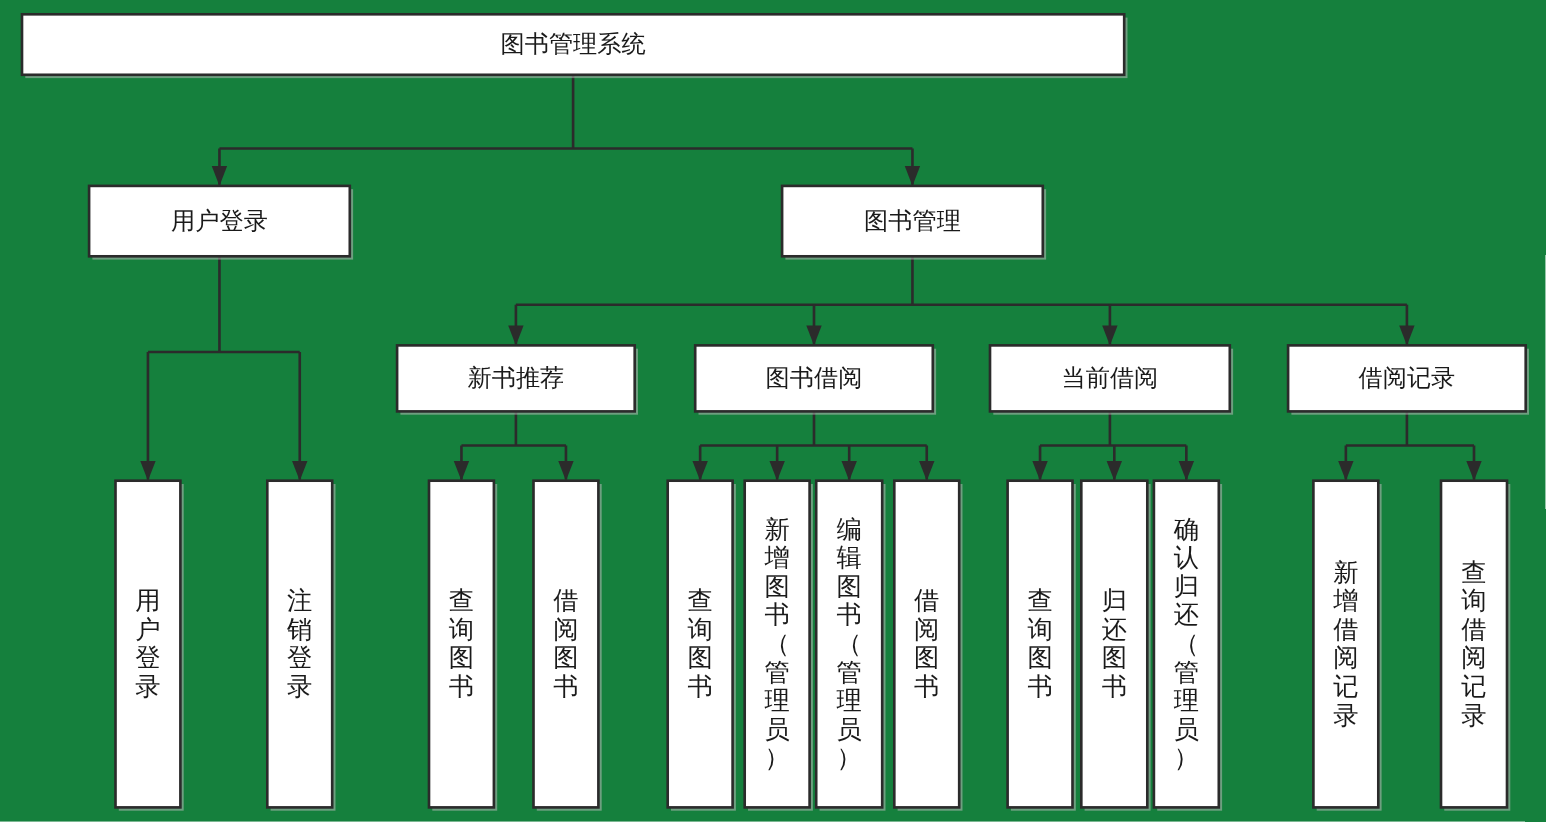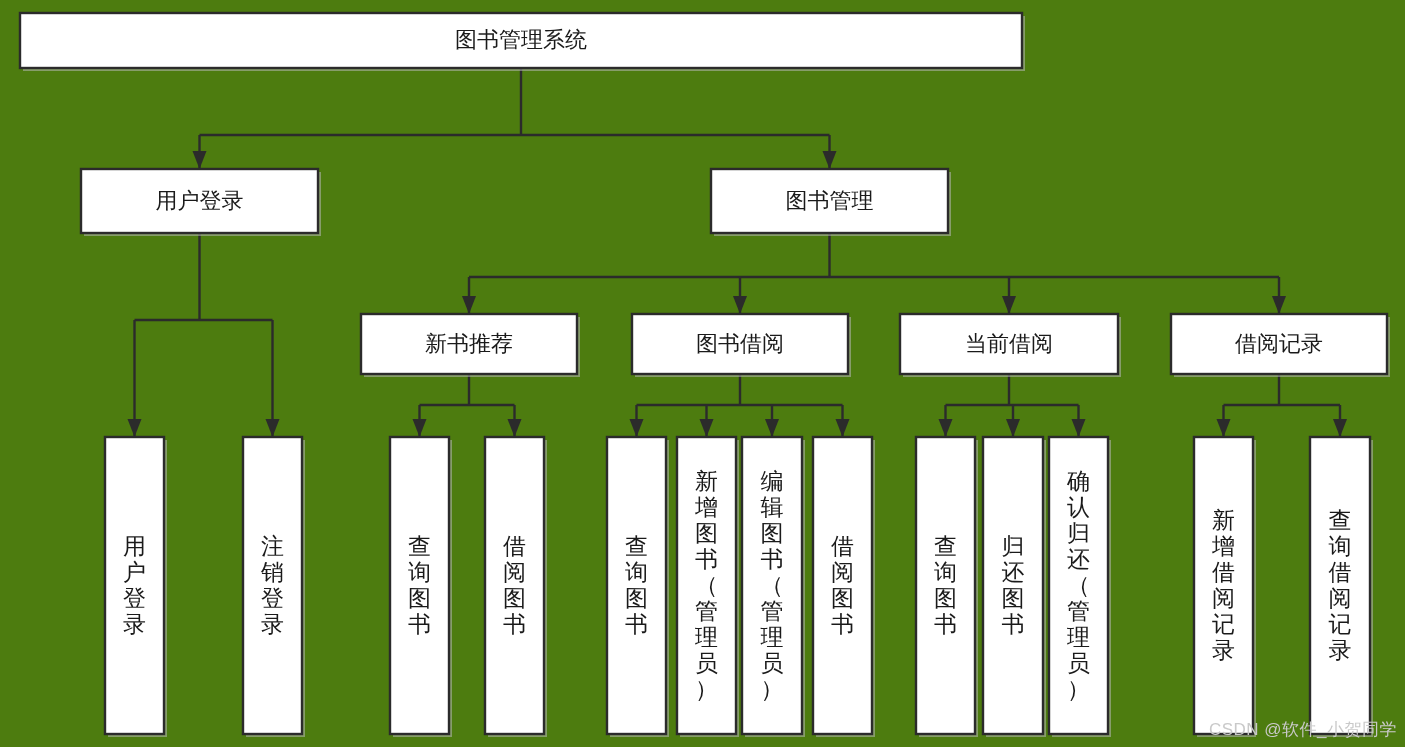--- a/index.html
+++ b/index.html
@@ -7,21 +7,21 @@
     padding: 0;
     background: #ffffff;
   }
   body {
     font-family: "Liberation Sans", "DejaVu Sans", sans-serif;
   }
   #diagram-root {
     position: relative;
     width: 1405px;
     height: 747px;
-    background: #4d7c0f;
+    background: #15803d;
     overflow: hidden;
   }
   svg#tree-svg {
     position: absolute;
     top: 0;
     left: 0;
     width: 1405px;
     height: 747px;
     display: block;
   }
@@ -224,15 +224,14 @@
           <text x="1223.5" y="527.78" class="node-label-v" text-anchor="middle"><tspan x="1223.5" dy="0">新</tspan><tspan x="1223.5" dy="26">增</tspan><tspan x="1223.5" dy="26">借</tspan><tspan x="1223.5" dy="26">阅</tspan><tspan x="1223.5" dy="26">记</tspan><tspan x="1223.5" dy="26">录</tspan></text>
         </g>
         <g>
           <rect x="1313" y="440" width="60" height="297" class="node-shadow"></rect>
           <rect x="1310" y="437" width="60" height="297" class="node-rect"></rect>
           <text x="1340" y="527.78" class="node-label-v" text-anchor="middle"><tspan x="1340" dy="0">查</tspan><tspan x="1340" dy="26">询</tspan><tspan x="1340" dy="26">借</tspan><tspan x="1340" dy="26">阅</tspan><tspan x="1340" dy="26">记</tspan><tspan x="1340" dy="26">录</tspan></text>
         </g>
       </g>
   </svg>
 
-  <div class="watermark">CSDN @软件_小贺同学</div>
 
 </div>
 
 </body></html>

